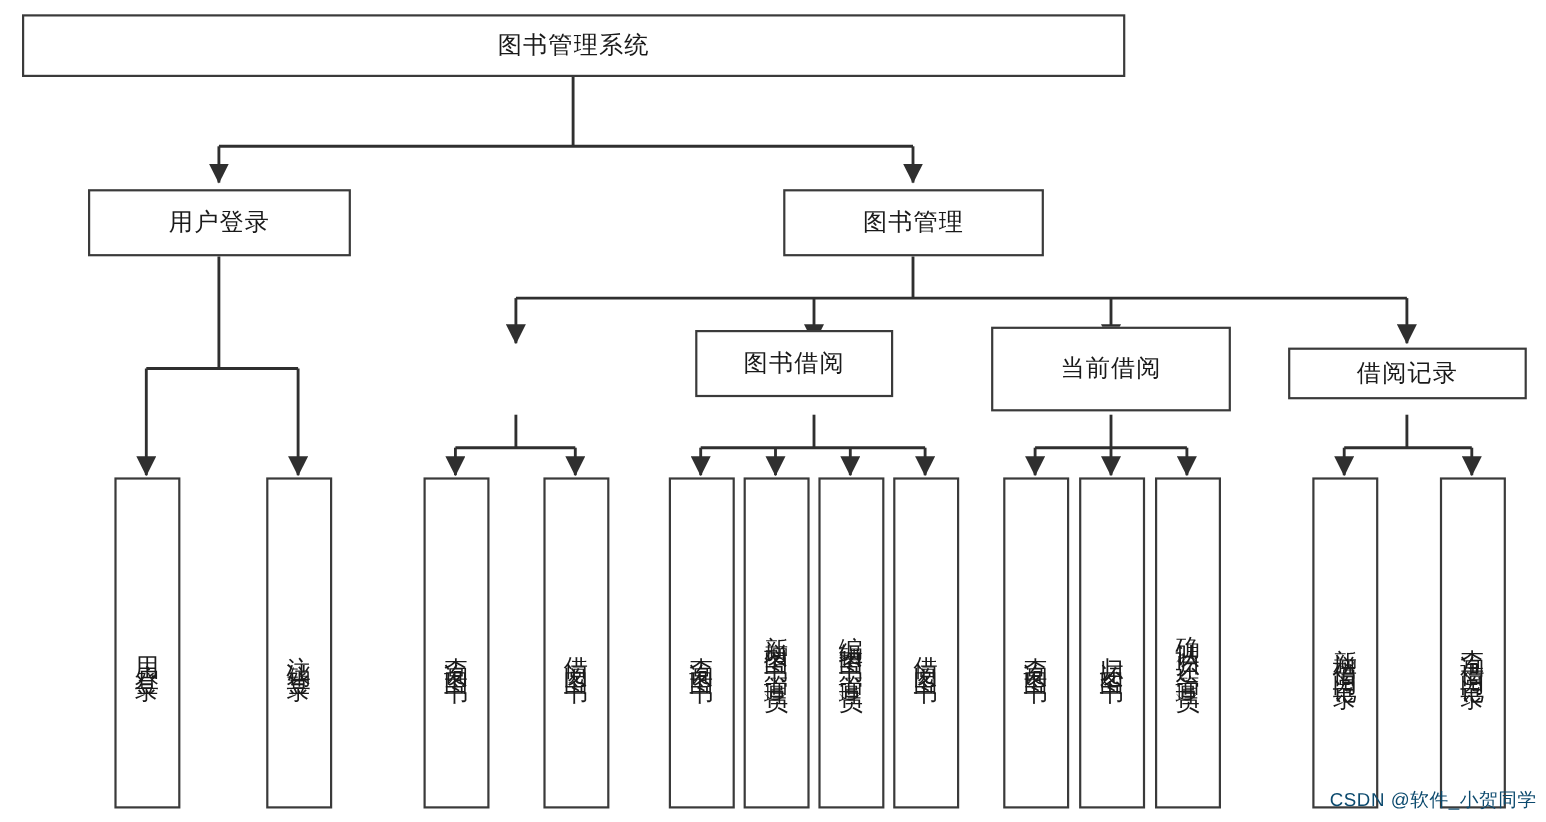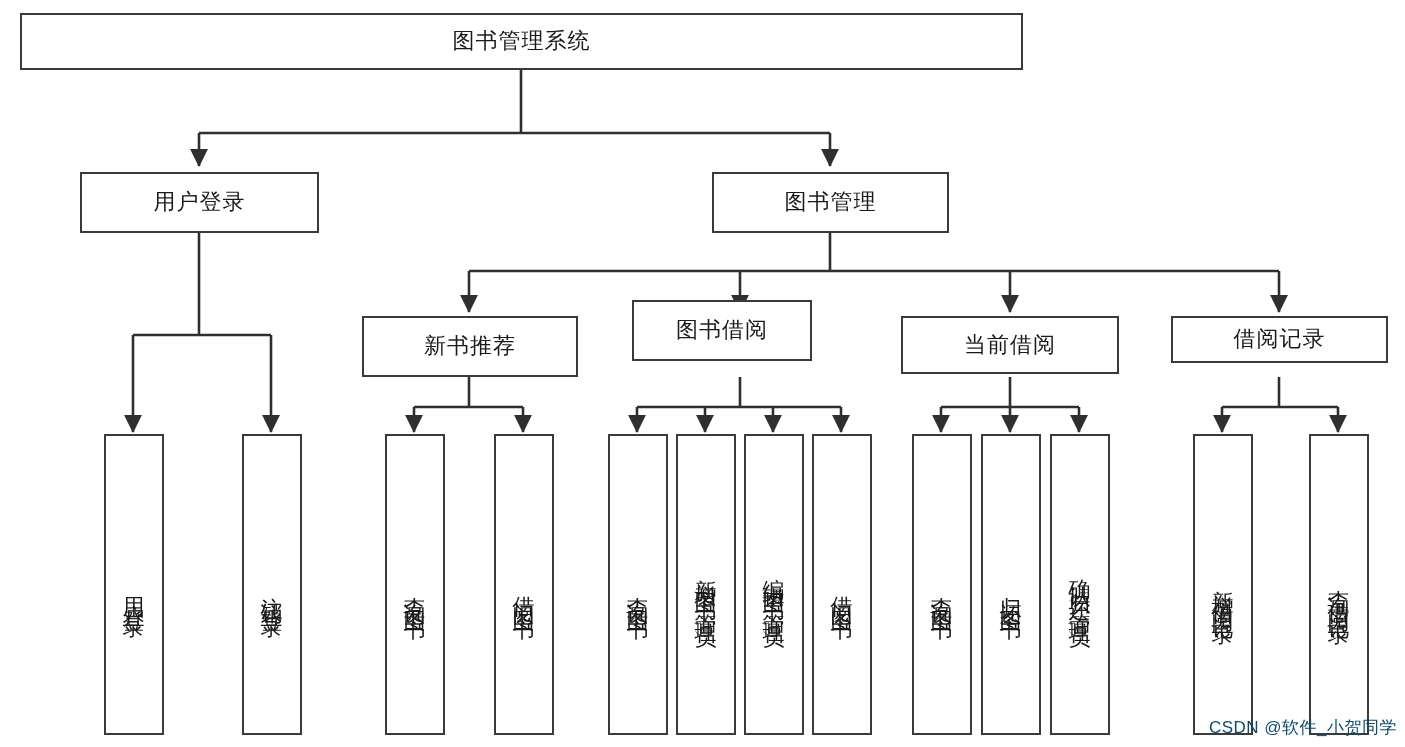--- a/index.html
+++ b/index.html
@@ -70,23 +70,22 @@
       <path d="M 1222 407 L 1222 432" marker-end="url(#ah)"></path>
       <path d="M 1338 407 L 1338 432" marker-end="url(#ah)"></path>
     </g>
   </svg>
 
   <div class="node h title" style="left:20px;top:13px;width:1003px;height:57px;">图书管理系统</div>
 
   <div class="node h" style="left:80px;top:172px;width:239px;height:61px;">用户登录</div>
   <div class="node h" style="left:712px;top:172px;width:237px;height:61px;">图书管理</div>
 
-  <div class="node h" style="left:362px;top:316px;width:216px;height:61px;">新书推荐</div>
   <div class="node h" style="left:632px;top:300px;width:180px;height:61px;text-align:center;">图书借阅</div>
-  <div class="node h" style="left:901px;top:316px;width:218px;height:58px;">当前借阅</div>
+  <div class="node h" style="left:901px;top:297px;width:218px;height:77px;">当前借阅</div>
   <div class="node h" style="left:1171px;top:316px;width:217px;height:47px;">借阅记录</div>
 
   <div class="node v" style="left:104px;top:434px;width:60px;height:301px;">用户登录</div>
   <div class="node v" style="left:242px;top:434px;width:60px;height:301px;">注销登录</div>
 
   <div class="node v" style="left:385px;top:434px;width:60px;height:301px;">查询图书</div>
   <div class="node v" style="left:494px;top:434px;width:60px;height:301px;">借阅图书</div>
 
   <div class="node v" style="left:608px;top:434px;width:60px;height:301px;">查询图书</div>
   <div class="node v" style="left:676px;top:434px;width:60px;height:301px;">新增图书（管理员）</div>

